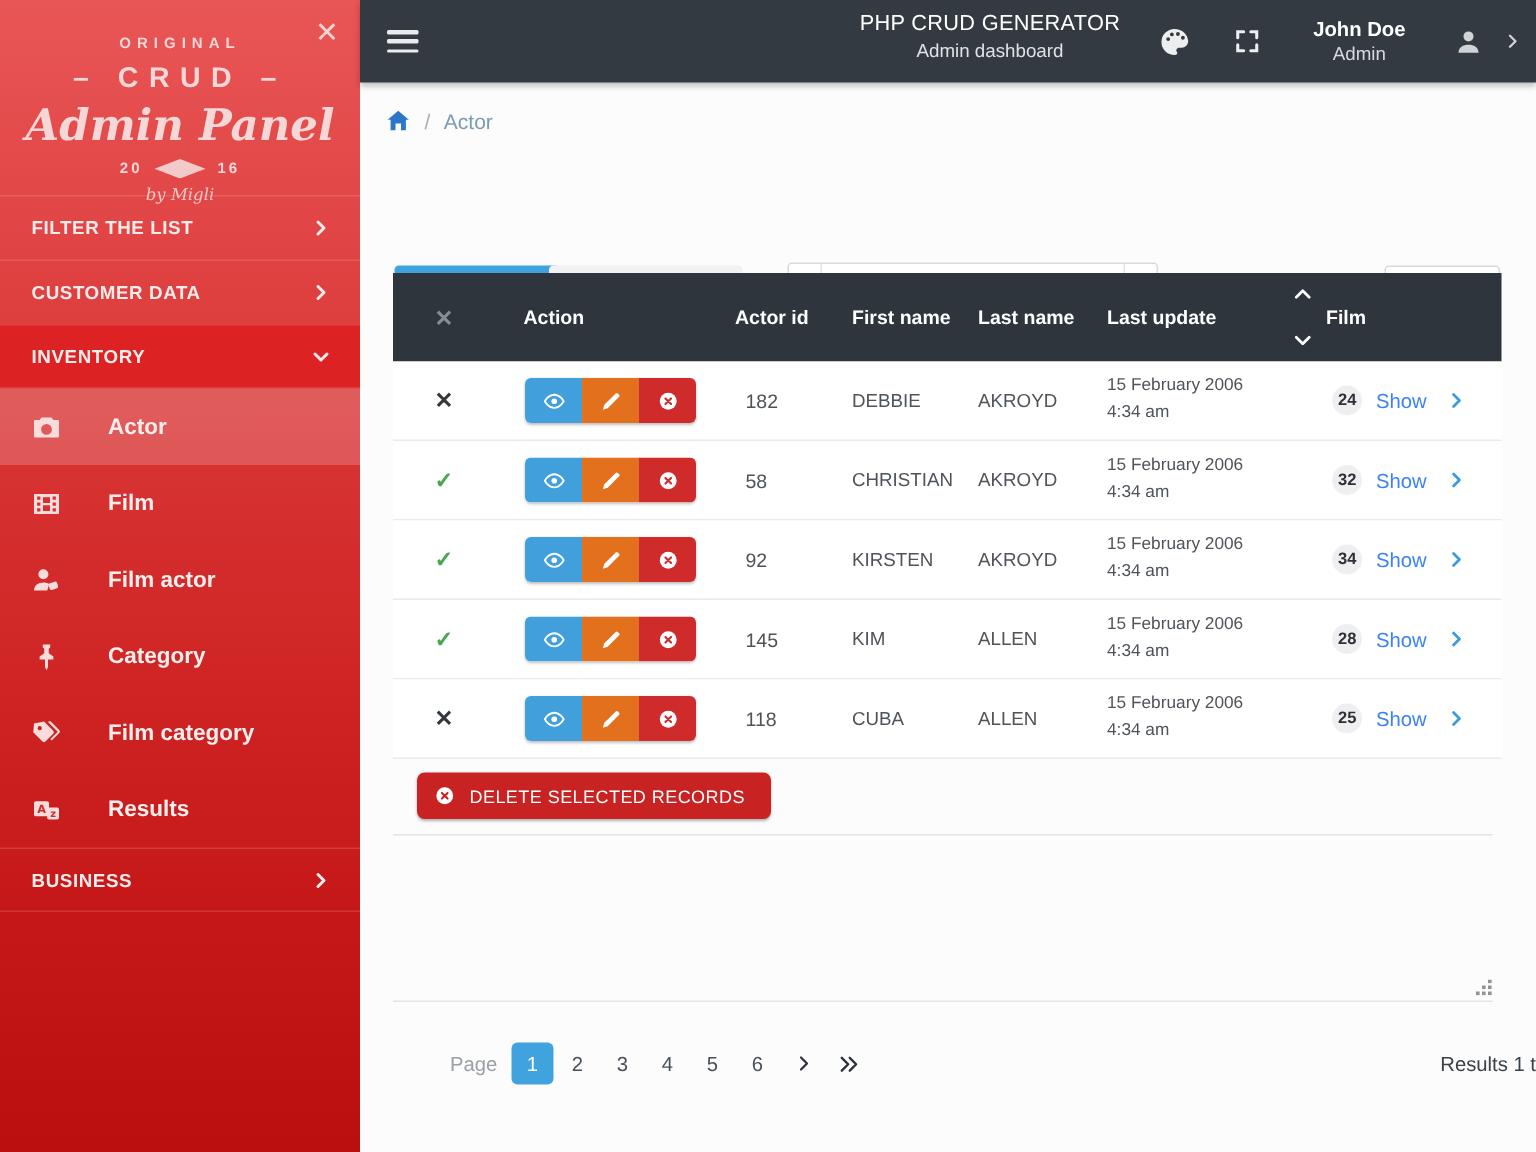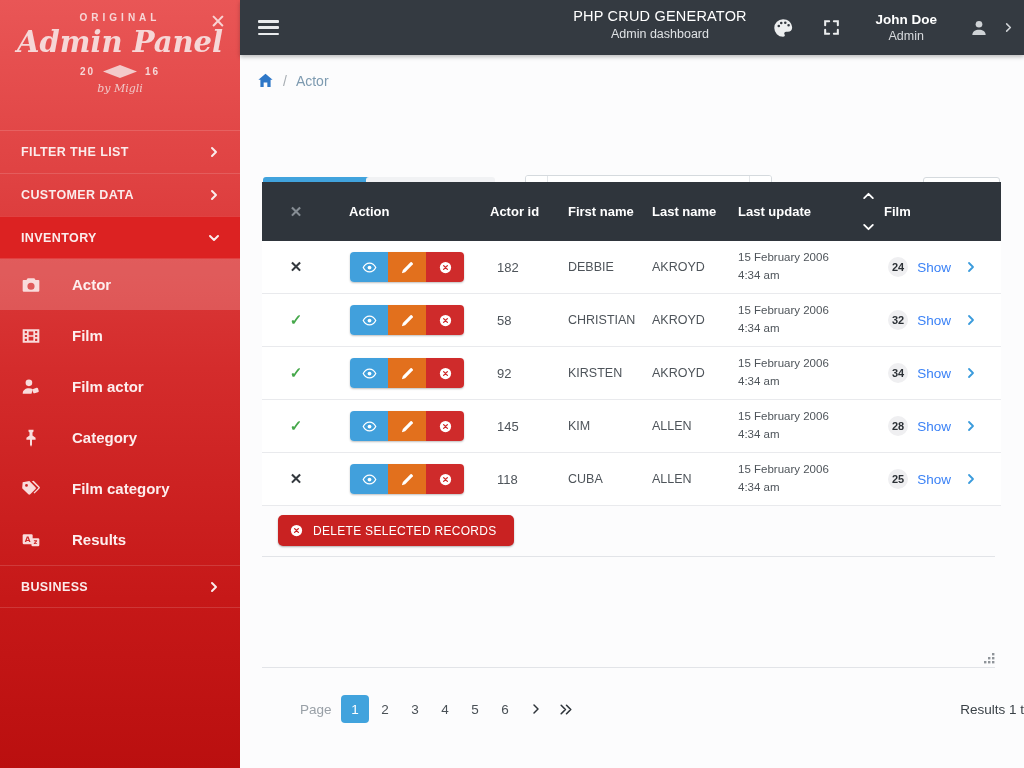--- a/index.html
+++ b/index.html
@@ -4,21 +4,21 @@
 <style>
   * { margin:0; padding:0; box-sizing:border-box; }
   html,body { width:1024px; height:768px; overflow:hidden; font-family:"Liberation Sans", sans-serif; background:#fff; }
   .app { position:relative; width:1024px; height:768px; }
 
   
   .sidebar { position:absolute; left:0; top:0; width:240px; height:768px;
     background:linear-gradient(180deg,#e95656 0%,#e04343 22%,#d42c2c 48%,#c61818 78%,#ba0f0f 100%);
     color:#f8e2e2; }
   .side-close { position:absolute; top:10px; right:14px; font-size:19px; color:rgba(255,255,255,.75); cursor:pointer; font-weight:400;}
-  .logo { text-align:center; padding-top:12px; color:#f6d7d7; }
+  .logo { text-align:center; padding-top:24px; color:#f6d7d7; }
   .logo-original { font-size:10px; letter-spacing:4px; font-weight:bold; }
   .logo-crud { font-size:19px; letter-spacing:7px; font-weight:bold; margin-top:7px; }
   .logo-title { font-family:"DejaVu Serif", serif; font-style:italic; font-size:29px; font-weight:bold; margin-top:2px; }
   .logo-year { display:flex; align-items:center; justify-content:center; gap:8px; margin-top:6px; font-size:10px; font-weight:bold; letter-spacing:2px;}
   .diamond { width:34px; height:13px; background:#f3caca; clip-path:polygon(0 50%,50% 0,100% 50%,50% 100%); }
   .logo-by { font-family:"DejaVu Serif", serif; font-style:italic; font-size:11px; margin-top:4px; color:#f0c6c6;}
   .nav { position:absolute; top:130px; left:0; right:0; }
   .nav-section { height:43px; display:flex; align-items:center; justify-content:space-between;
     padding:0 20px 0 21px; font-size:12.5px; font-weight:bold; letter-spacing:.4px;
     border-top:1px solid rgba(255,255,255,.14); cursor:pointer; color:#fbecec;}
@@ -132,20 +132,21 @@
 </style>
 </head>
 <body>
 
 <div class="app">
 
   <aside class="sidebar">
     <span class="side-close">✕</span>
     <div class="logo">
       <div class="logo-original">ORIGINAL</div>
+      <div class="logo-crud">–  CRUD  –</div>
       <div class="logo-title">Admin Panel</div>
       <div class="logo-year">
         <span>20</span>
         <span class="diamond"></span>
         <span>16</span>
       </div>
       <div class="logo-by">by Migli</div>
     </div>
 
     <nav class="nav">

